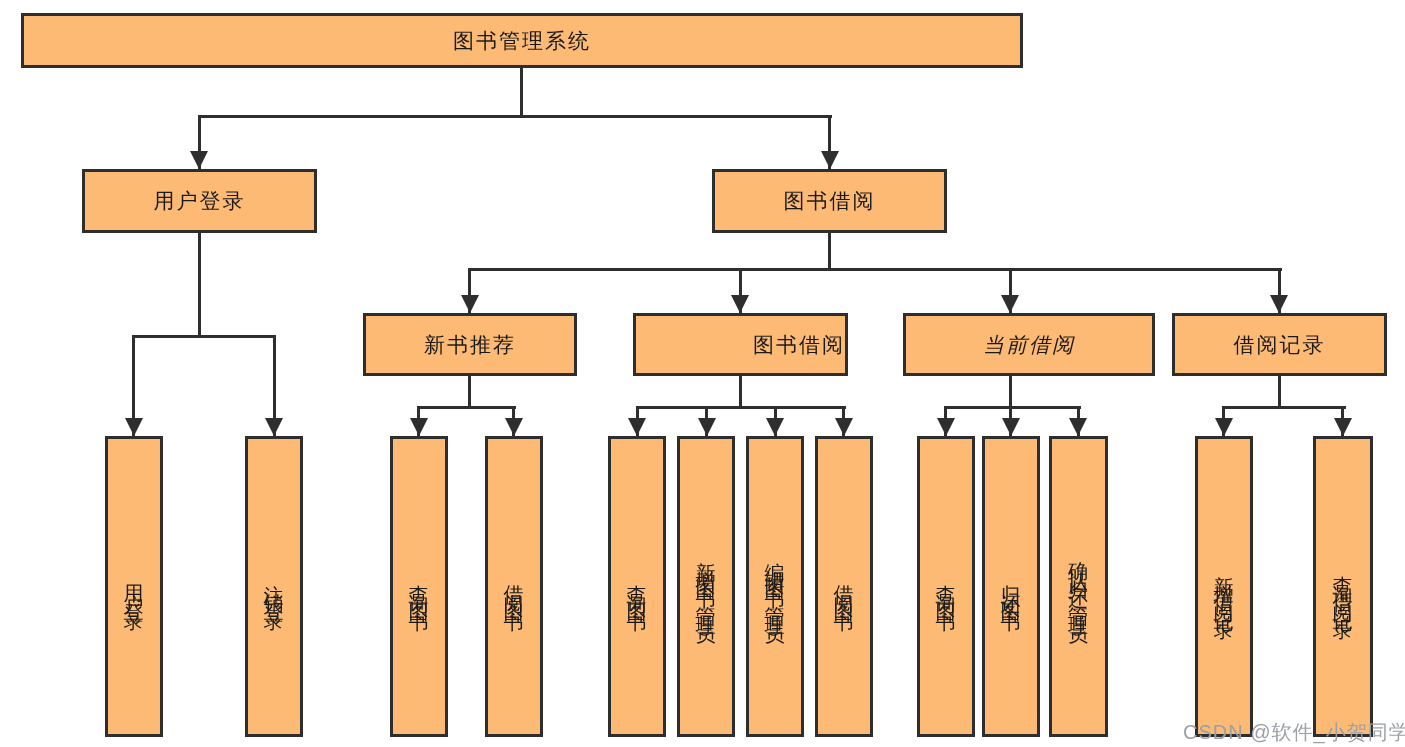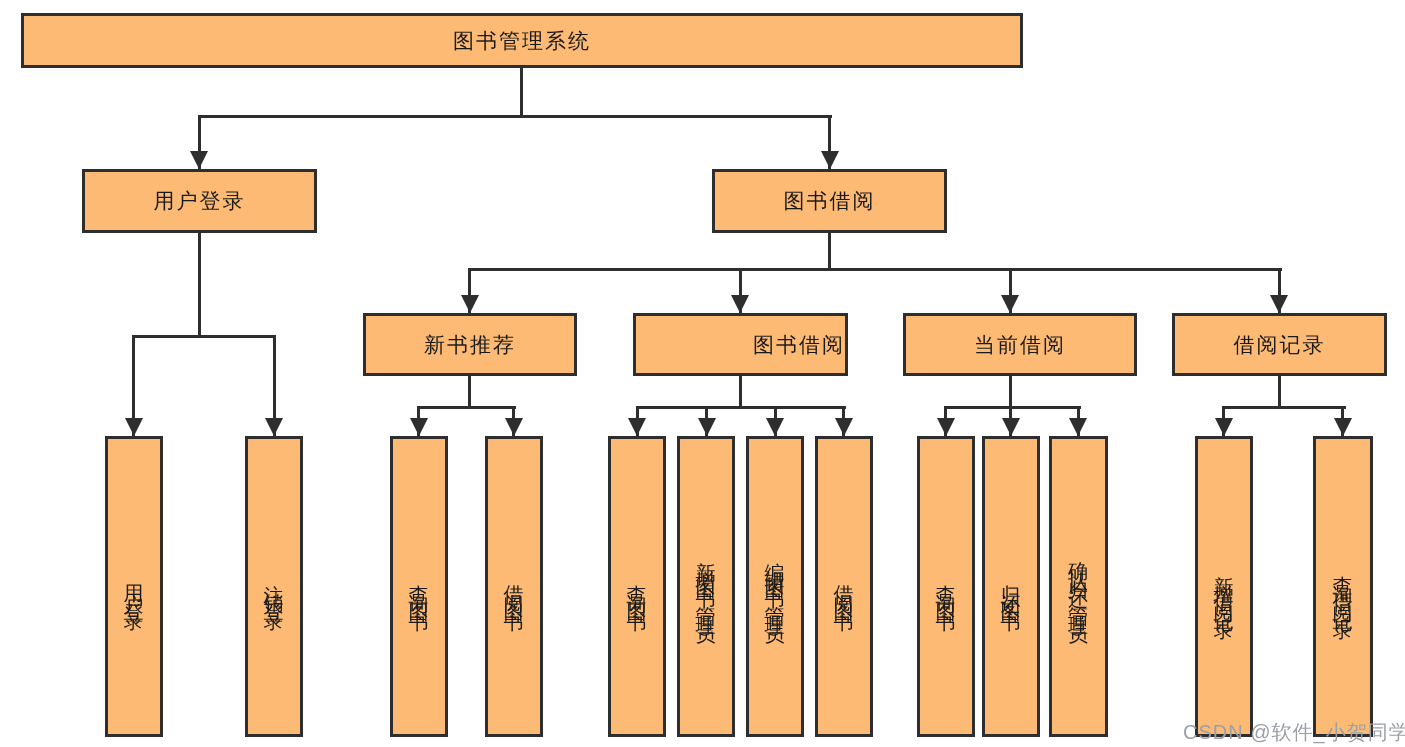--- a/index.html
+++ b/index.html
@@ -128,21 +128,21 @@
   <div class="box" style="left:712px;top:169px;width:235px;height:64px;">
     <span class="hlabel">图书借阅</span>
   </div>
 
   <div class="box" style="left:363px;top:313px;width:214px;height:63px;">
     <span class="hlabel">新书推荐</span>
   </div>
   <div class="box" style="left:633px;top:313px;width:215px;height:63px;justify-content:flex-end;">
     <span class="hlabel">图书借阅</span>
   </div>
-  <div class="box" style="left:903px;top:313px;width:234px;height:63px;">
+  <div class="box" style="left:903px;top:313px;width:252px;height:63px;font-style:italic;">
     <span class="hlabel">当前借阅</span>
   </div>
   <div class="box" style="left:1172px;top:313px;width:215px;height:63px;">
     <span class="hlabel">借阅记录</span>
   </div>
 
   <div class="box leaf" style="left:105px;top:436px;width:58px;height:301px;">
     <span class="vlabel">用户登录</span>
   </div>
   <div class="box leaf" style="left:245px;top:436px;width:58px;height:301px;">

